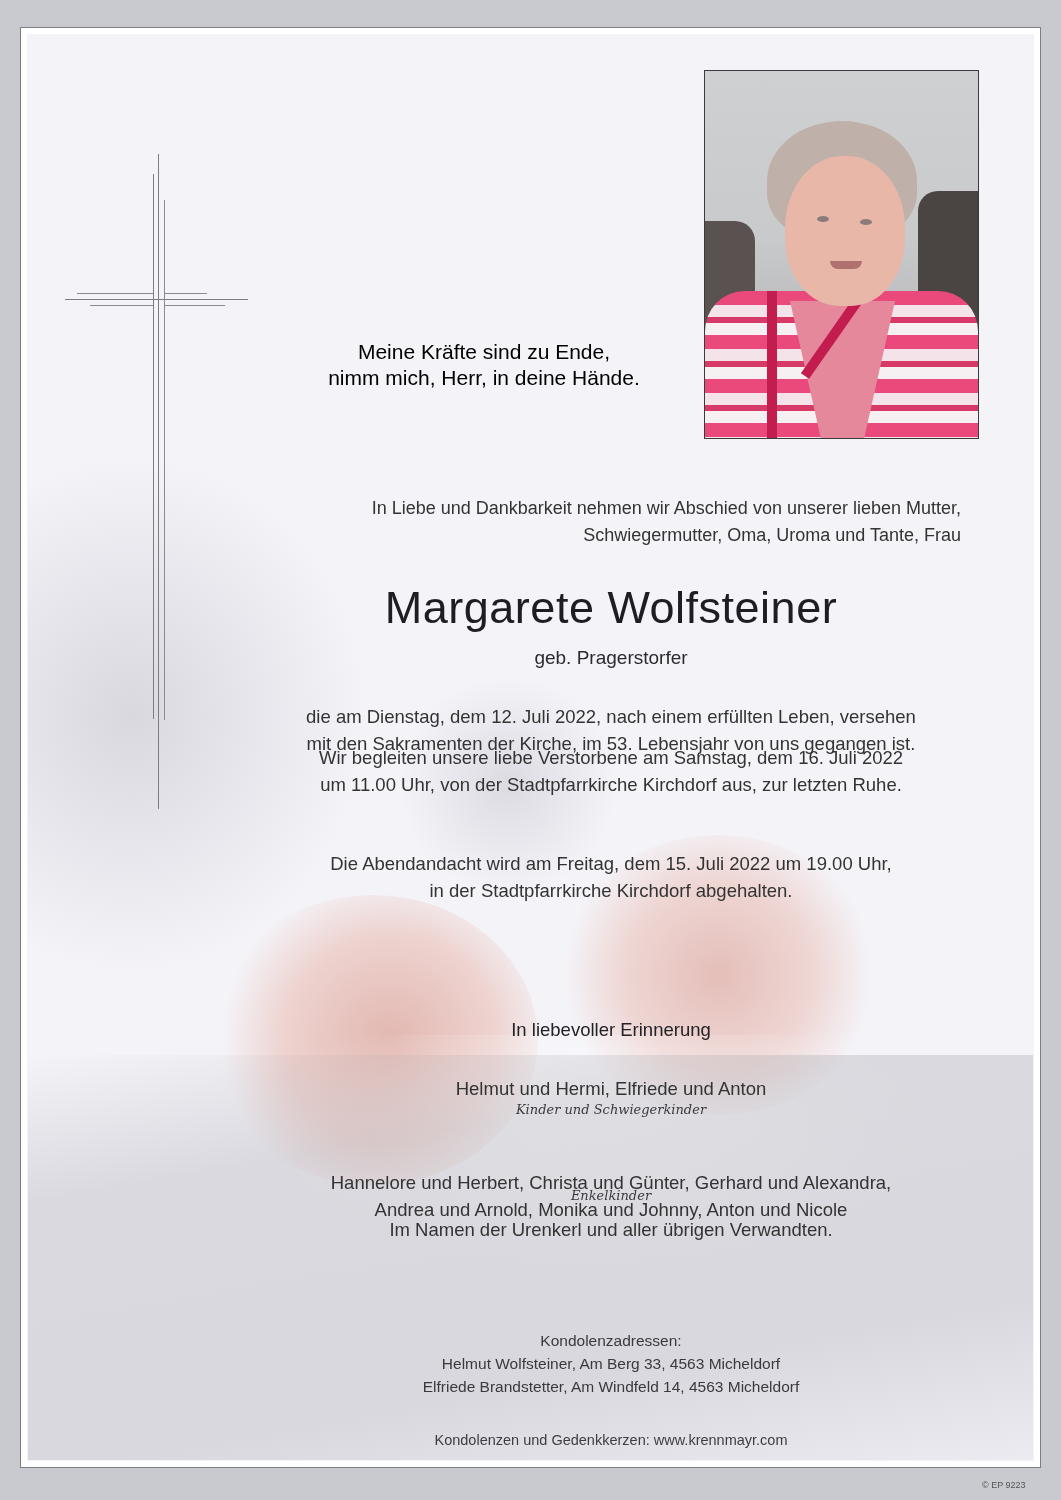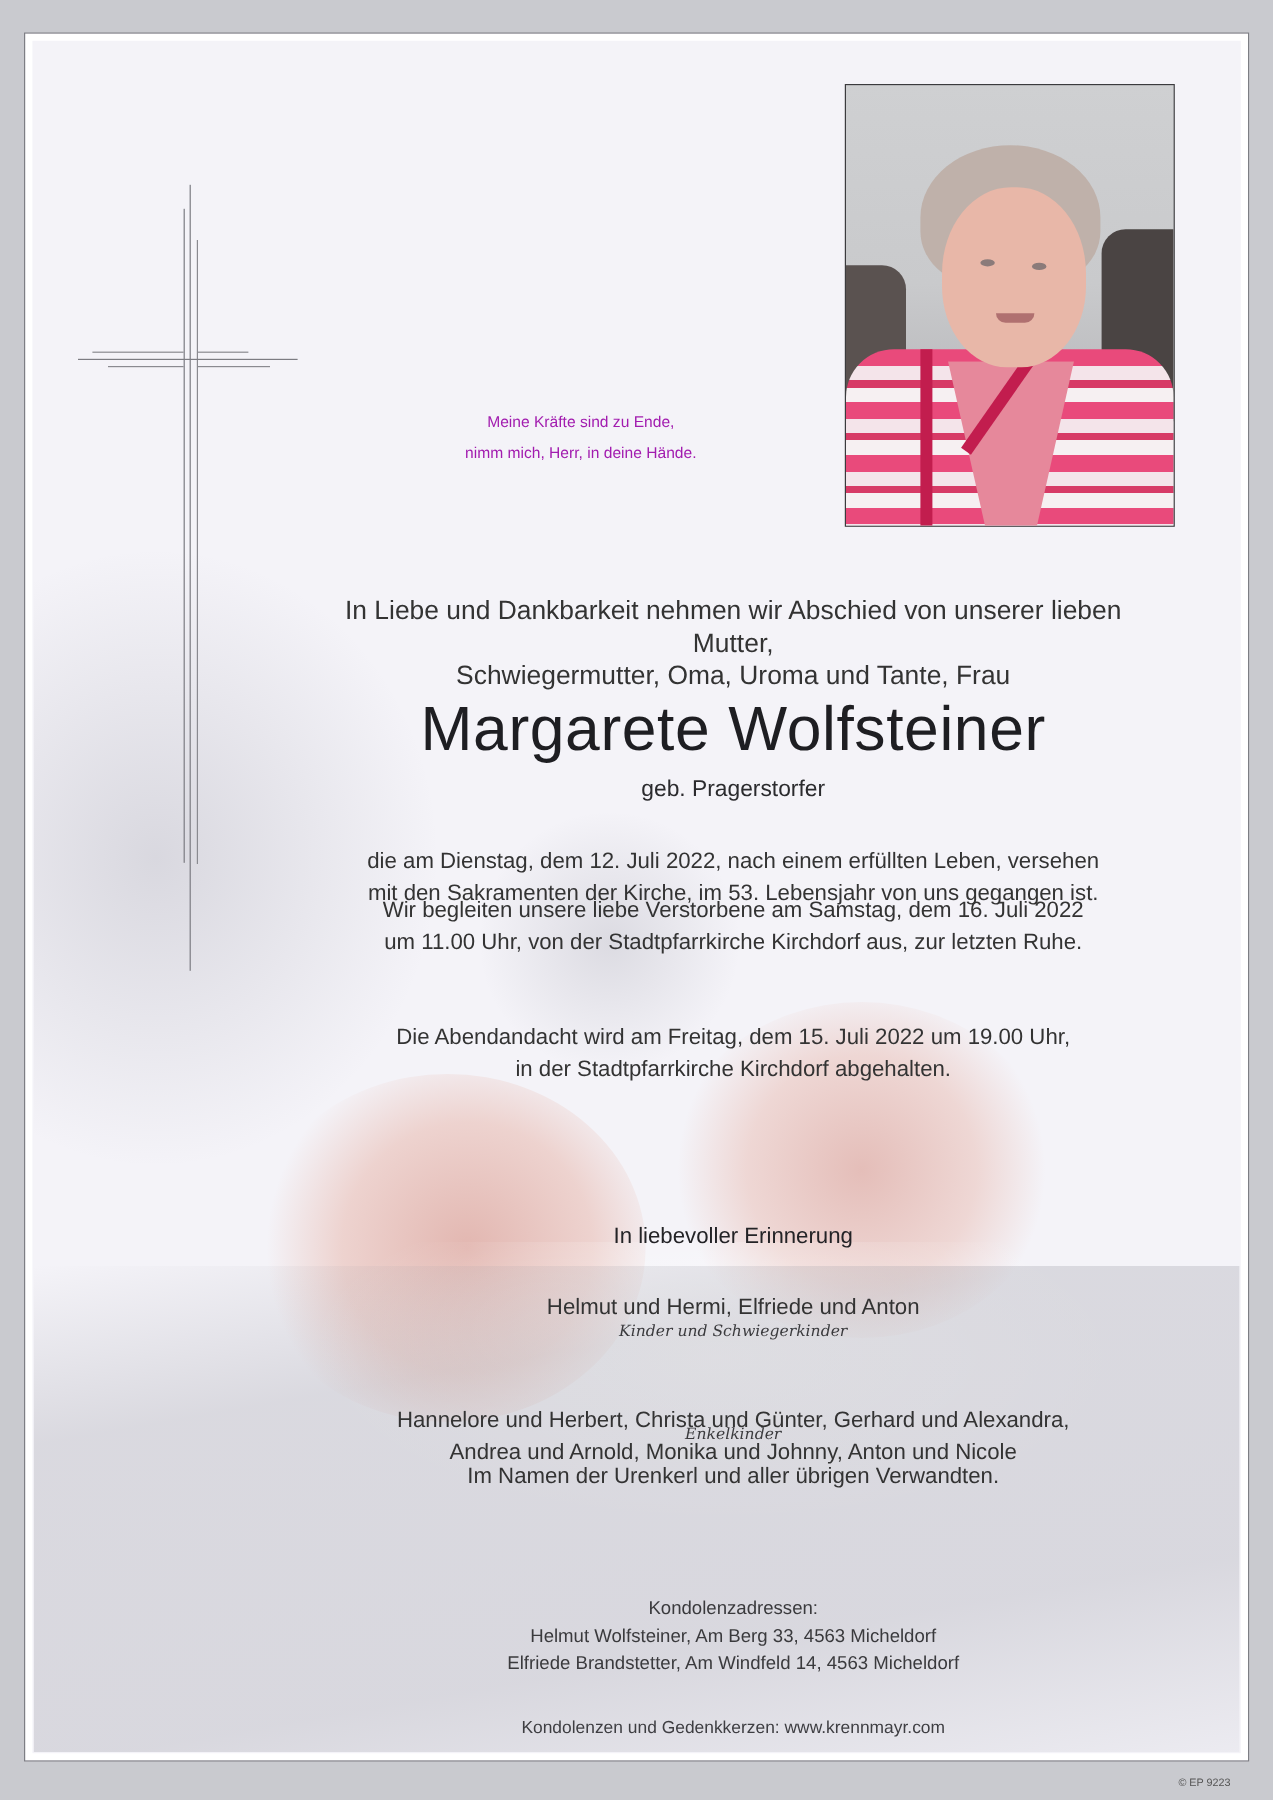--- a/index.html
+++ b/index.html
@@ -57,23 +57,23 @@
   .photo .body {
     position:absolute; left:0; top:220px; width:273px; height:150px;
     background: repeating-linear-gradient(180deg,#e94a7b 0 14px,#f4e4ea 14px 26px,#d73a66 26px 32px,#f6f0f2 32px 44px);
     border-radius:40px 40px 0 0;
   }
   .photo .neck { position:absolute; left:85px; top:230px; width:105px; height:140px; background:#e6889b; clip-path:polygon(0 0,100% 0,70% 100%,30% 100%); }
   .photo .strapL { position:absolute; left:62px; top:220px; width:10px; height:150px; background:#c21d4e; }
   .photo .strapR { position:absolute; left:100px; top:300px; width:120px; height:10px; background:#c21d4e; transform:rotate(-55deg); transform-origin:left center; }
 
   .txt { position:absolute; left:0; width:100%; text-align:center; }
-  .verse { top:311px; left:258px; width:410px; font-size:13px; line-height:26px; color:#a21caf; }
-  .intro { top:467px; left:240px; width:700px; font-size:22px; line-height:27px; color:#333; }
-  .name { top:552px; left:240px; width:700px; font-size:52px; line-height:56px; color:#1e1e22; letter-spacing:0.5px; }
+  .verse { top:311px; left:258px; width:410px; font-size:21px; line-height:26px; color:#000000; }
+  .intro { top:467px; left:240px; width:700px; font-size:18px; line-height:27px; color:#333;text-align:right; }
+  .name { top:552px; left:240px; width:700px; font-size:45px; line-height:56px; color:#1e1e22; letter-spacing:0.5px; }
   .maiden { top:618px; left:240px; width:700px; font-size:19px; line-height:24px; color:#2b2b2e; }
   .para { left:240px; width:700px; font-size:18.5px; line-height:27px; color:#333; }
   .p1 { top:675px; }
   .p2 { top:716px; }
   .p3 { top:822px; }
   .mem { top:991px; left:240px; width:700px; font-size:18.5px; color:#232326; }
   .group-names { left:240px; width:700px; font-size:18.5px; line-height:27px; color:#333; }
   .g1 { top:1047px; }
   .g1r { top:1074px; }
   .g2 { top:1105px;margin-top:36px; }

